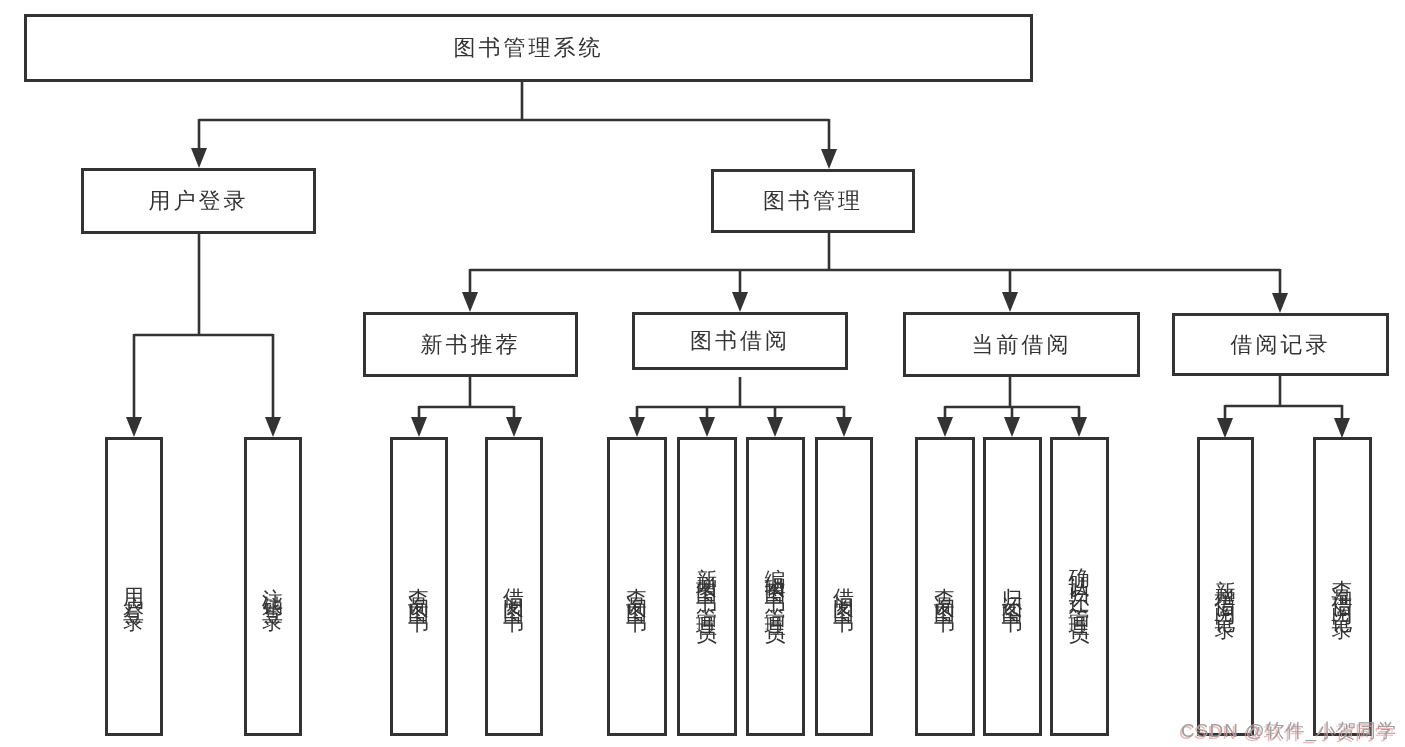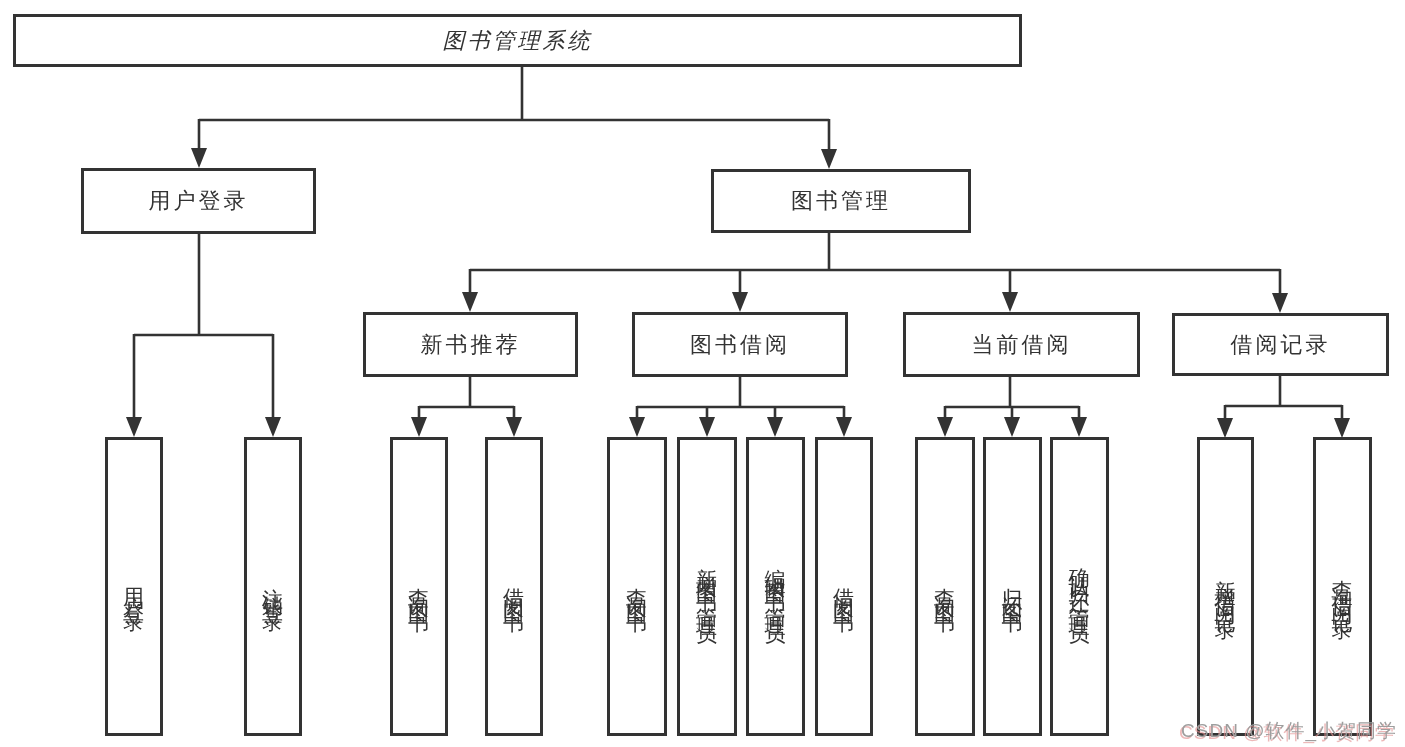--- a/index.html
+++ b/index.html
@@ -83,35 +83,35 @@
       <polygon points="767,417 783,417 775,437"></polygon>
       <polygon points="836,417 852,417 844,437"></polygon>
       <polygon points="937,417 953,417 945,437"></polygon>
       <polygon points="1004,417 1020,417 1012,437"></polygon>
       <polygon points="1071,417 1087,417 1079,437"></polygon>
       <polygon points="1217,418 1233,418 1225,438"></polygon>
       <polygon points="1334,418 1350,418 1342,438"></polygon>
     </g>
   </svg>
 
-  <div class="node hnode" style="left:13px;top:14px;width:1009px;height:53px;font-style:italic;">
+  <div class="node hnode" style="left:24px;top:14px;width:1009px;height:68px;">
     <span class="label">图书管理系统</span>
   </div>
 
   <div class="node hnode" style="left:81px;top:168px;width:235px;height:66px;">
     <span class="label">用户登录</span>
   </div>
-  <div class="node hnode" style="left:711px;top:169px;width:260px;height:64px;">
+  <div class="node hnode" style="left:711px;top:169px;width:204px;height:64px;">
     <span class="label">图书管理</span>
   </div>
 
   <div class="node hnode" style="left:363px;top:312px;width:215px;height:65px;">
     <span class="label">新书推荐</span>
   </div>
-  <div class="node hnode" style="left:632px;top:312px;width:216px;height:65px;">
+  <div class="node hnode" style="left:632px;top:312px;width:216px;height:58px;">
     <span class="label">图书借阅</span>
   </div>
   <div class="node hnode" style="left:903px;top:312px;width:237px;height:65px;">
     <span class="label">当前借阅</span>
   </div>
   <div class="node hnode" style="left:1172px;top:313px;width:217px;height:63px;">
     <span class="label">借阅记录</span>
   </div>
 
   <div class="node vnode" style="left:105px;top:437px;width:58px;height:299px;">

